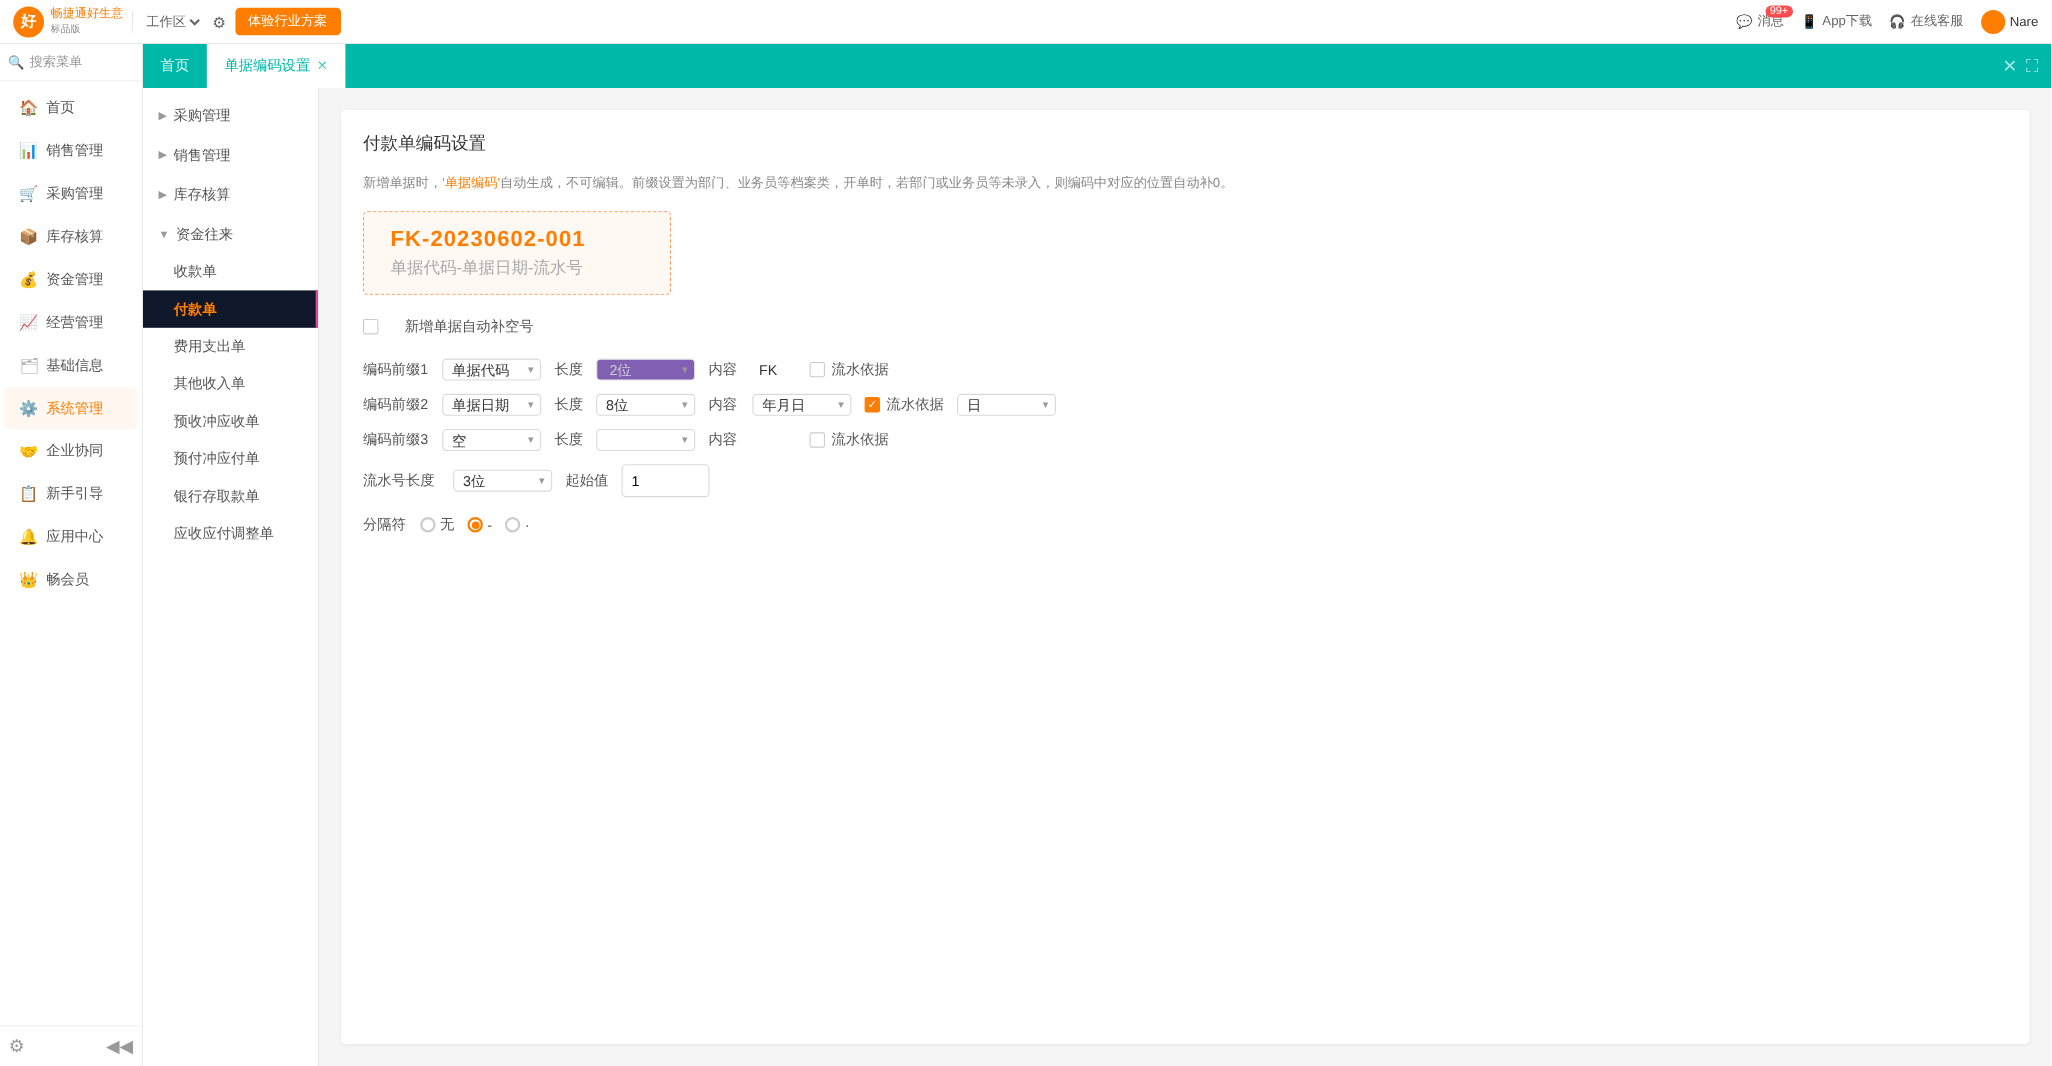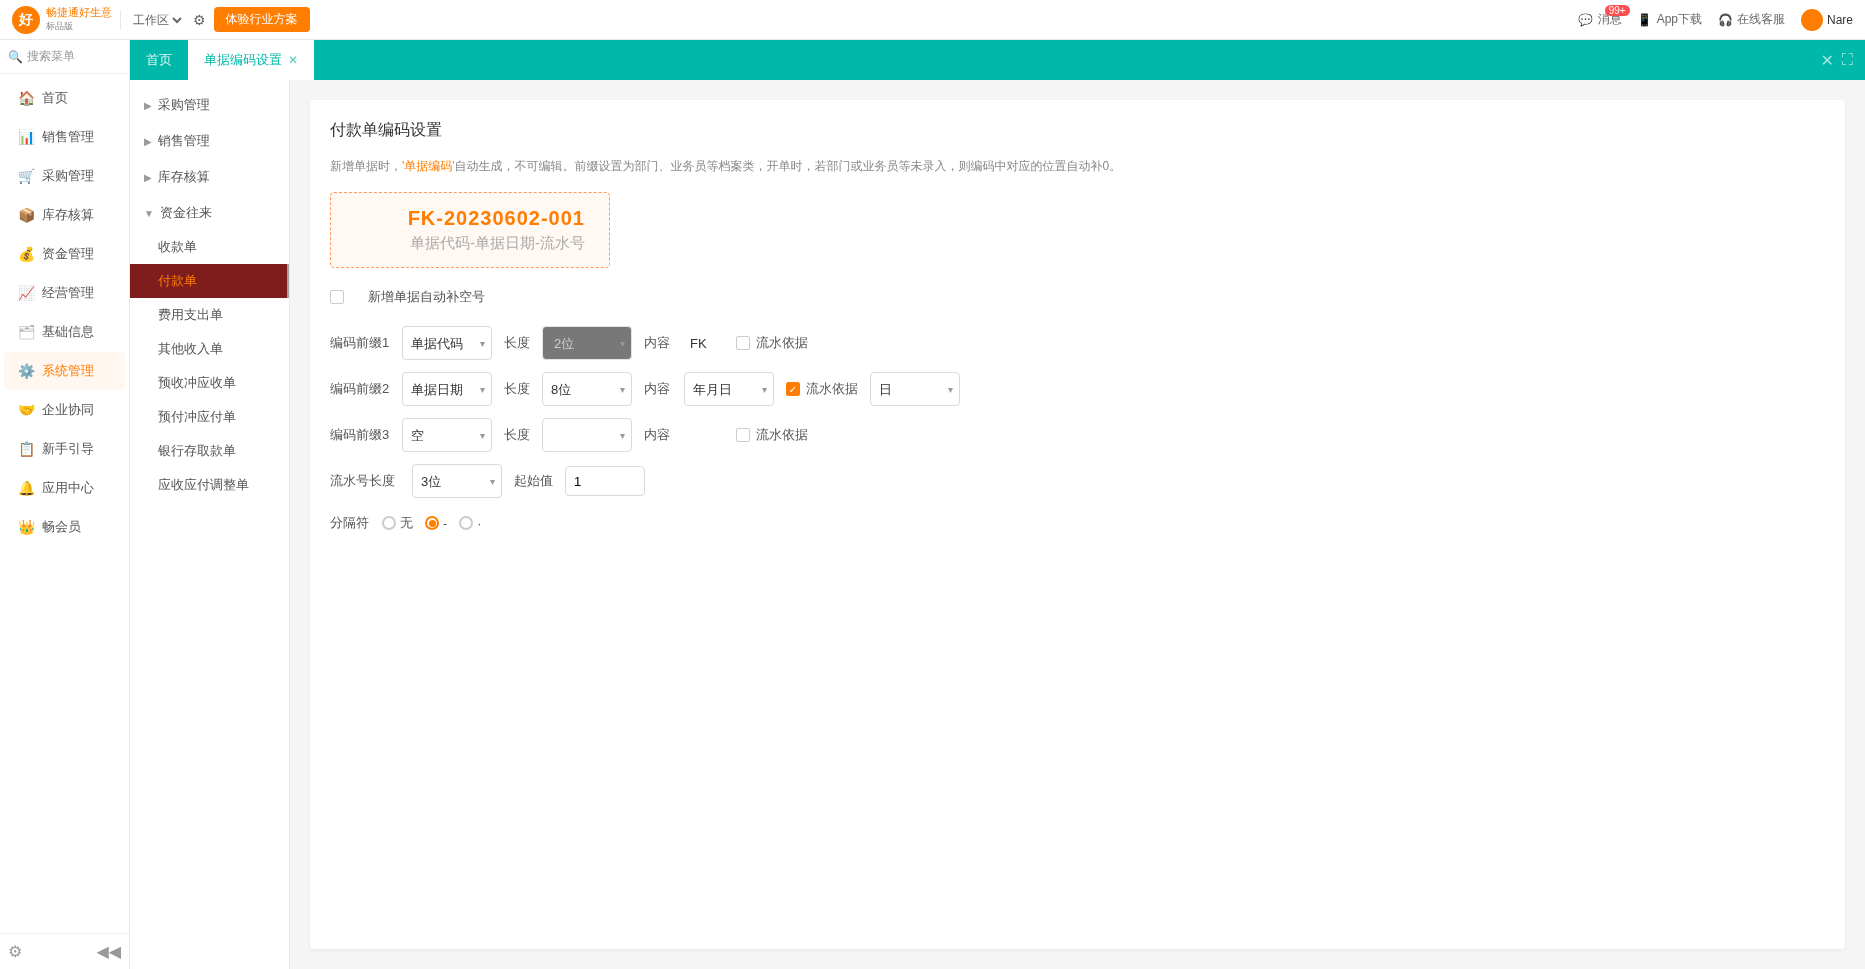--- a/index.html
+++ b/index.html
@@ -77,21 +77,21 @@
       background: #fff;
       border-right: 1px solid #e8e8e8;
       padding: 8px 0;
       flex-shrink: 0;
       overflow-y: auto;
     }
     .sec-nav-group { margin-bottom: 2px; }
     .sec-nav-header { display: flex; align-items: center; gap: 6px; padding: 8px 14px; cursor: pointer; color: #555; font-size: 13px; }
     .sec-nav-arrow { font-size: 10px; color: #999; }
     .sec-nav-item { padding: 8px 14px 8px 28px; cursor: pointer; color: #555; font-size: 13px; }
-    .sec-nav-item.active { color: #ff7d00; background: #7f1d1d; font-weight: 400; border-right: 2px solid #a3a3a3; }
+    .sec-nav-item.active { color: #ff7d00; background: #0f172a; font-weight: 700; border-right: 2px solid #ec4899; }
 
     
     .page-content {
       flex: 1;
       background: #f5f5f5;
       overflow-y: auto;
       padding: 20px;
       display: flex;
       flex-direction: column;
     }
@@ -118,21 +118,21 @@
 
     
     .preview-box {
       display: inline-block;
       background: #fff8f3;
       border: 1.5px dashed #ff9a5c;
       border-radius: 4px;
       padding: 14px 24px;
       margin-bottom: 20px;
       min-width: 280px;
-      text-align: right;
+      text-align: left;
     }
     .preview-code { font-size: 20px; font-weight: 700; color: #ff7d00; letter-spacing: 1px; }
     .preview-desc { font-size: 15px; color: #aaa; margin-top: 4px; }
 
     
     .checkbox-row { display: flex; align-items: center; gap: 24px; margin-bottom: 20px; font-size: 13px; color: #555; }
     .checkbox-box { width: 14px; height: 14px; border: 1px solid #ccc; border-radius: 2px; cursor: pointer; }
     .form-row { display: flex; align-items: center; gap: 12px; margin-bottom: 12px; }
     .form-label { font-size: 13px; color: #555; min-width: 60px; }
     .length-label { font-size: 13px; color: #555; text-align: right; }
@@ -158,21 +158,21 @@
       display: flex;
       align-items: center;
       justify-content: flex-end;
       padding: 0 20px;
       flex-shrink: 0;
     }
     .btn-save { background: #ff7d00; color: white; border: none; padding: 8px 24px; border-radius: 4px; cursor: pointer; font-size: 14px; }
 
     
     .select-wrap { position: relative; display: inline-flex; align-items: center; }
-    .select-wrap select { height: 34px; border: 1px solid #d9d9d9; border-radius: 4px; padding: 0 24px 0 8px; font-size: 13px; color: #333; background: #fff; appearance: none; cursor: pointer; min-width: 90px; }
+    .select-wrap select { height: 20px; border: 1px solid #d9d9d9; border-radius: 4px; padding: 0 24px 0 8px; font-size: 13px; color: #333; background: #fff; appearance: none; cursor: pointer; min-width: 90px; }
     .select-arrow { position: absolute; right: 7px; pointer-events: none; color: #999; font-size: 10px; }
 
     .inline-select { height: 30px; border: 1px solid #d9d9d9; border-radius: 4px; padding: 0 24px 0 8px; font-size: 13px; color: #333; background: #fff; appearance: none; cursor: pointer; }
     .day-select { min-width: 60px; }
 
     
     .gear-icon, .collapse-icon { color: #666; cursor: pointer; font-size: 14px; }
   </style>
 </head>
 <body>
@@ -359,21 +359,21 @@
           <div class="form-row">
             <span class="form-label">编码前缀1</span>
             <div class="select-wrap">
               <select class="inline-select">
                 <option>单据代码</option>
               </select>
               <span class="select-arrow">▾</span>
             </div>
             <span class="length-label">长度</span>
             <div class="select-wrap">
-              <select class="inline-select" disabled="" style="background:#404040;color:#bbb;padding-left:11px;">
+              <select class="inline-select" disabled="" style="background:#4c1d95;color:#bbb;padding-left:11px;">
                 <option>2位</option>
               </select>
               <span class="select-arrow">▾</span>
             </div>
             <span class="content-label">内容</span>
             <span class="content-value">FK</span>
             <div class="checkbox-inline">
               <div class="checkbox-unchecked"></div>
               <span>流水依据</span>
             </div>

